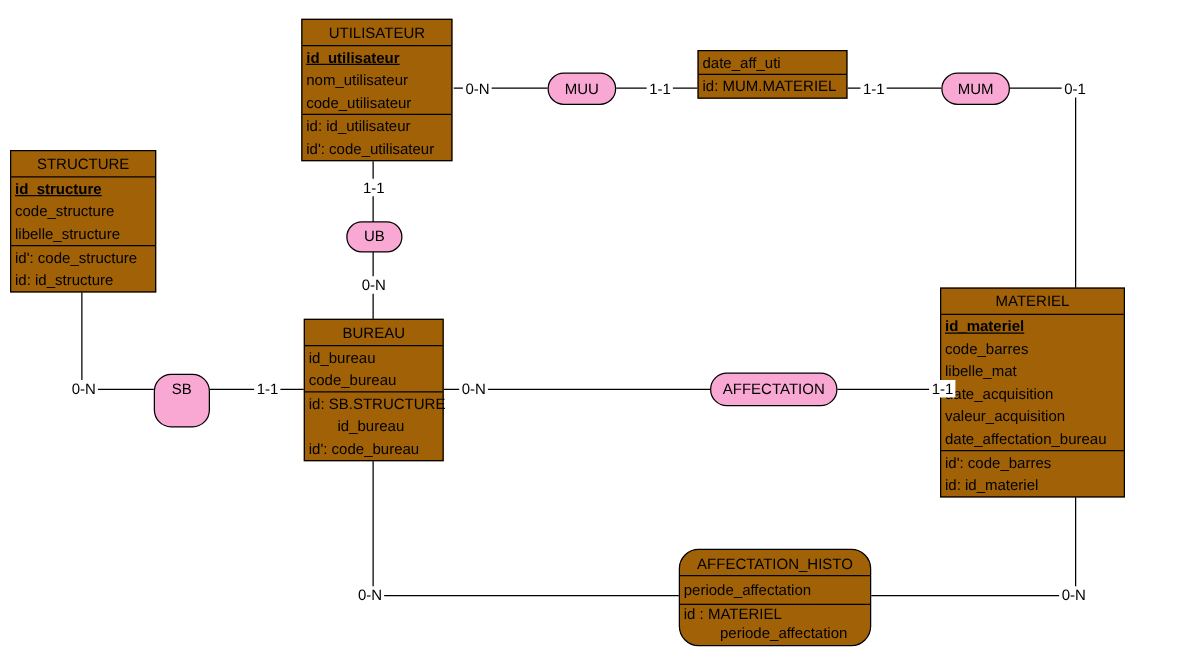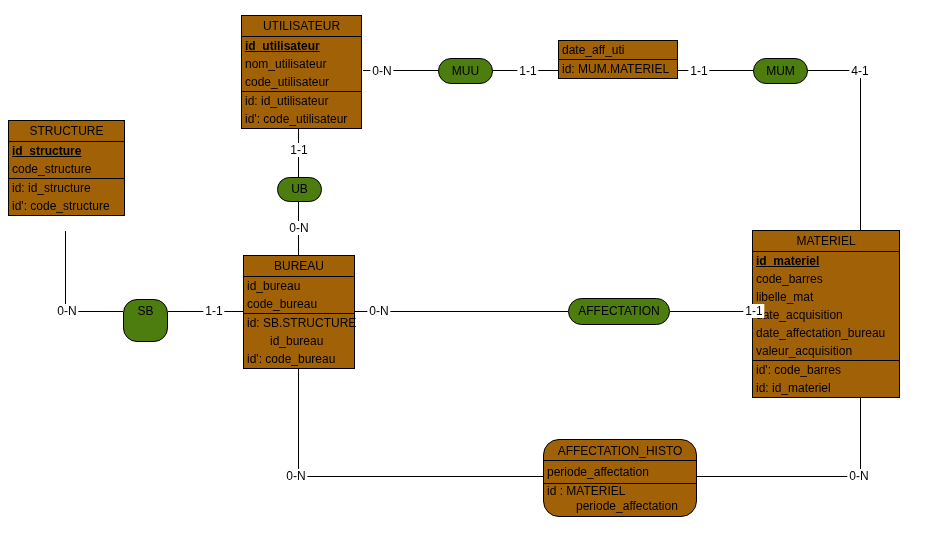--- a/index.html
+++ b/index.html
@@ -15,21 +15,21 @@
   .e-keys { border-top:1px solid #000; }
   .u { text-decoration:underline;font-weight:bold; }
   .indent { padding-left:26px; }
 
   .rounded { border-radius:16px; }
   .rounded .e-title { height:21px; line-height:22px; }
   .row-tall { height:22px; line-height:22px; }
   .row-sm { height:15px; line-height:15px; }
   .pad-b { padding-bottom:2px; }
 
-  .rel { position:absolute; border:1px solid #000; border-radius:14px; background:#4d7c0f; text-align:center; white-space:nowrap; }
+  .rel { position:absolute; border:1px solid #000; border-radius:14px; background:#f9a8d4; text-align:center; white-space:nowrap; }
   .card { position:absolute; background:#fff; padding:0 2px; transform:translate(-50%,-50%); white-space:nowrap; line-height:14px; }
 </style>
 </head>
 <body>
 
 <div class="canvas">
 
   <div class="line" style="left:363px;top:70px;width:75px;height:1px"></div>
   <div class="line" style="left:493px;top:70px;width:65px;height:1px"></div>
   <div class="line" style="left:678px;top:70px;width:75px;height:1px"></div>
@@ -83,24 +83,25 @@
     <div class="e-keys">
       <div class="row">id: MUM.MATERIEL</div>
     </div>
   </div>
 
   <div class="entity" style="left:8px;top:120px;width:117px">
     <div class="e-title">STRUCTURE</div>
     <div>
       <div class="row u">id_structure</div>
       <div class="row">code_structure</div>
+      <div class="row">libelle_structure</div>
     </div>
     <div class="e-keys">
+      <div class="row">id': code_structure</div>
       <div class="row">id: id_structure</div>
-      <div class="row">id': code_structure</div>
     </div>
   </div>
 
   <div class="entity" style="left:243px;top:255px;width:112px">
     <div class="e-title">BUREAU</div>
     <div>
       <div class="row">id_bureau</div>
       <div class="row">code_bureau</div>
     </div>
     <div class="e-keys">
@@ -110,22 +111,22 @@
     </div>
   </div>
 
   <div class="entity" style="left:752px;top:230px;width:148px">
     <div class="e-title">MATERIEL</div>
     <div>
       <div class="row u">id_materiel</div>
       <div class="row">code_barres</div>
       <div class="row">libelle_mat</div>
       <div class="row">date_acquisition</div>
+      <div class="row">valeur_acquisition</div>
       <div class="row">date_affectation_bureau</div>
-      <div class="row">valeur_acquisition</div>
     </div>
     <div class="e-keys">
       <div class="row">id': code_barres</div>
       <div class="row">id: id_materiel</div>
     </div>
   </div>
 
   <div class="entity rounded" style="left:543px;top:439px;width:154px">
     <div class="e-title">AFFECTATION_HISTO</div>
     <div>
@@ -133,21 +134,21 @@
     </div>
     <div class="e-keys pad-b">
       <div class="row row-sm">id : MATERIEL</div>
       <div class="row row-sm indent" style="padding-left:32px">periode_affectation</div>
     </div>
   </div>
 
   <span class="card" style="left:382px;top:71px">0-N</span>
   <span class="card" style="left:528px;top:71px">1-1</span>
   <span class="card" style="left:699px;top:71px">1-1</span>
-  <span class="card" style="left:860px;top:71px">4-1</span>
+  <span class="card" style="left:860px;top:71px">0-1</span>
   <span class="card" style="left:299px;top:150px">1-1</span>
   <span class="card" style="left:299px;top:228px">0-N</span>
   <span class="card" style="left:67px;top:311px">0-N</span>
   <span class="card" style="left:214px;top:311px">1-1</span>
   <span class="card" style="left:379px;top:311px">0-N</span>
   <span class="card" style="left:754px;top:311px">1-1</span>
   <span class="card" style="left:296px;top:476px">0-N</span>
   <span class="card" style="left:859px;top:476px">0-N</span>
 
 </div>

